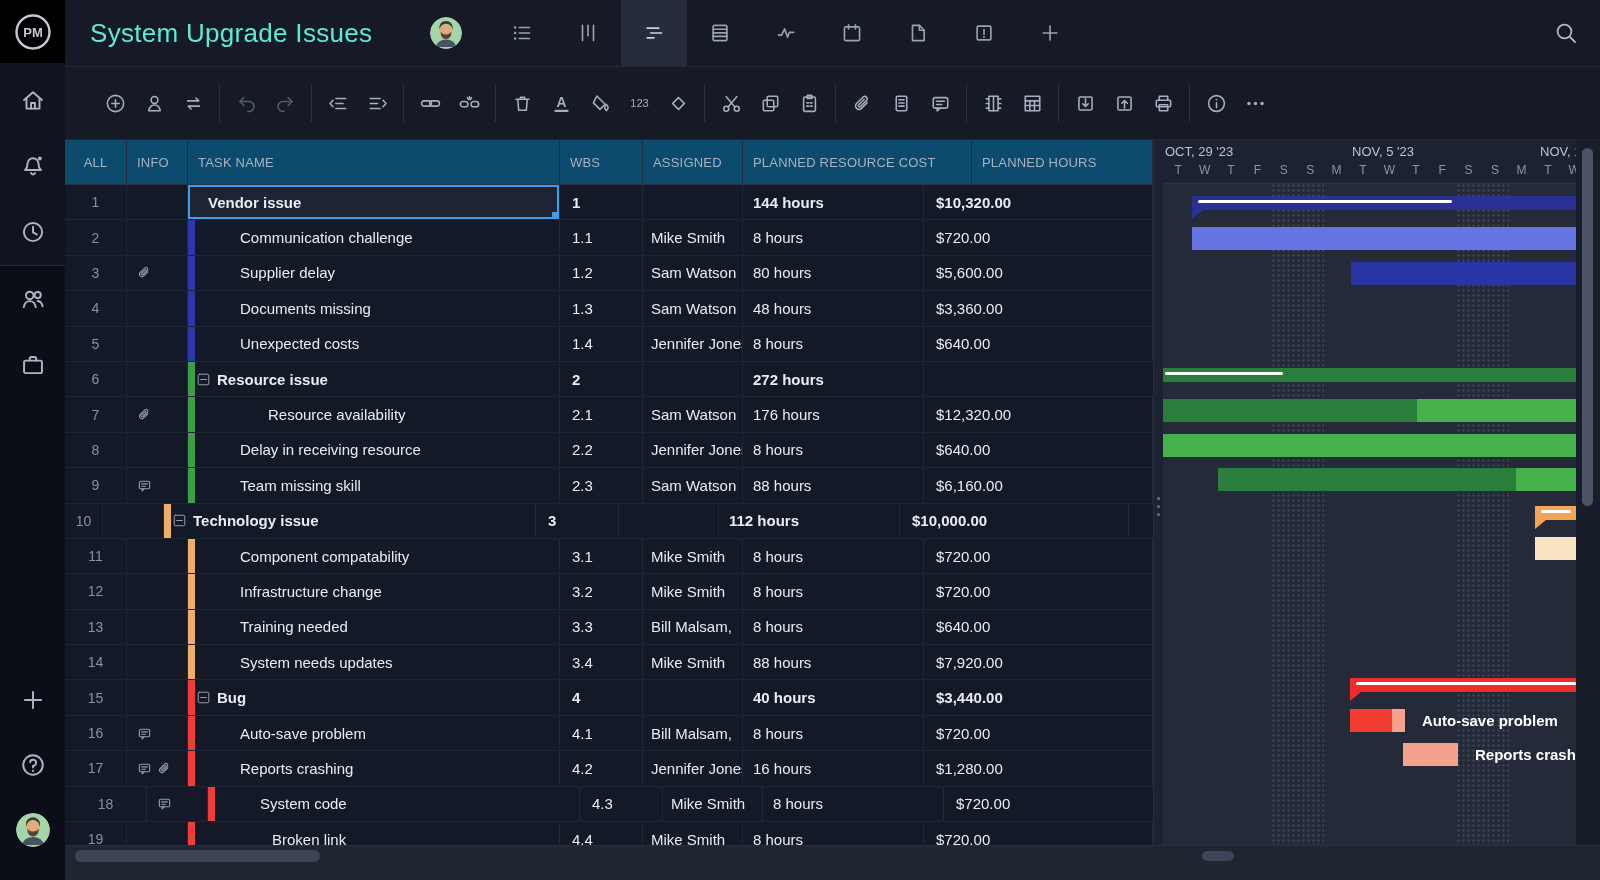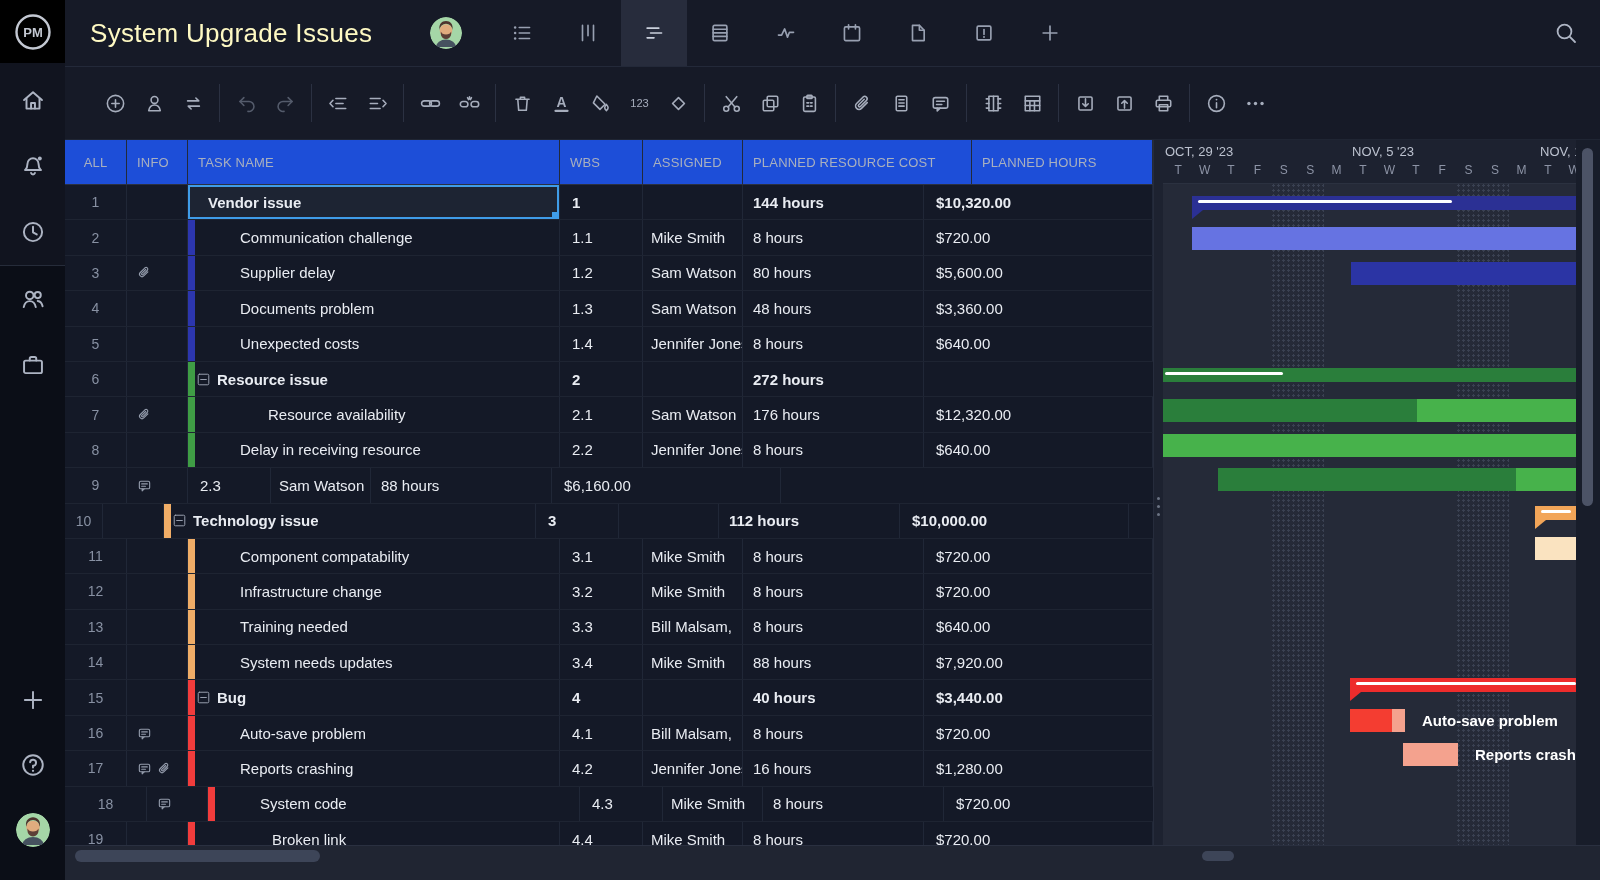--- a/index.html
+++ b/index.html
@@ -8,37 +8,37 @@
   svg{display:block}
   
   #sidebar{position:absolute;left:0;top:0;width:65px;height:880px;background:#0b0e17;z-index:5}
   #logo{width:65px;height:63px;background:#000;display:flex;align-items:center;justify-content:center}
   #side-top{position:absolute;top:63px;left:0;width:65px;height:202px;background:#11141f;border-bottom:1px solid #262c3a}
   .sbtn{position:absolute;left:50%;transform:translateX(-50%);width:26px;height:26px;color:#adb4c3;
         background:none;border:none;padding:0;cursor:pointer}
   
   #titlebar{position:absolute;left:65px;top:0;width:1535px;height:66px;background:#161a27;
             border-bottom:1px solid #232939}
-  #page-title{position:absolute;left:25px;top:50%;transform:translateY(-50%);font-size:26px;color:#fef9c3;letter-spacing:.3px;white-space:nowrap}
+  #page-title{position:absolute;left:25px;top:50%;transform:translateY(-50%);font-size:26px;color:#5eead4;letter-spacing:.3px;white-space:nowrap}
   #tb-avatar{position:absolute;left:365px;top:17px;width:32px;height:32px;border-radius:50%;overflow:hidden;cursor:pointer;border:none;padding:0;background:none}
   #tabs{position:absolute;left:424px;top:0;height:66px;display:flex}
   .tab{width:66px;height:66px;display:flex;align-items:center;justify-content:center;color:#98a0b1;
        background:none;border:none;cursor:pointer}
   .tab.active{background:#272c3c;color:#cad0dc}
   #search-btn{position:absolute;right:22px;top:21px;width:24px;height:24px;color:#aeb5c4;background:none;border:none;padding:0;cursor:pointer}
   
   #toolbar{position:absolute;left:65px;top:67px;width:1535px;height:73px;background:#161a27;
            border-bottom:1px solid #1f2533;display:flex;align-items:center;padding-left:24px;box-sizing:border-box}
   .tgroup{display:flex;align-items:center;gap:17px;padding:0 15px;height:38px}
   .tgroup:not(:last-child){border-right:1px solid #2b3142}
   .tbtn{width:22px;height:22px;color:#a6adbc;background:none;border:none;padding:0;cursor:pointer;display:flex;align-items:center;justify-content:center}
   .tbtn.disabled{color:#545b6b}
   
   #table{position:absolute;left:65px;top:140px;width:1088px;height:705px;background:#141927;overflow:hidden}
-  #thead{display:flex;height:44px;background:#1d4ed8;border-bottom:1px solid #2a3040;color:#a9b0bf;font-size:13px;letter-spacing:.2px}
+  #thead{display:flex;height:44px;background:#0c4a6e;border-bottom:1px solid #2a3040;color:#a9b0bf;font-size:13px;letter-spacing:.2px}
   .th{display:flex;align-items:center;box-sizing:border-box;border-right:1px solid #222a3b;padding-left:10px;overflow:hidden;white-space:nowrap}
   .th.center{justify-content:center;padding-left:0}
   .trow{display:flex;height:34.4px;border-bottom:1px solid #1e2432;background:#141927}
   .trow.parent{font-weight:bold}
   .c{box-sizing:border-box;border-right:1px solid #202737;display:flex;align-items:center;font-size:15px;
      overflow:hidden;white-space:nowrap;position:relative}
   .c-num{justify-content:center;color:#8891a3;font-size:14px;font-weight:normal}
   .c-info{padding-left:10px;gap:5px;color:#949cac}
   .c-wbs{padding-left:12px}
   .c-asg{padding-left:8px;font-weight:normal}
@@ -457,21 +457,21 @@
         <div class="c c-asg" style="width:100px;flex:none">Sam Watson</div>
         <div class="c c-hrs" style="width:181px;flex:none">80 hours</div>
         <div class="c c-cost" style="width:229px;flex:none">$5,600.00</div>
       </div>
       <div class="trow">
         <div class="c c-num" style="width:62px;flex:none">4</div>
         <div class="c c-info" style="width:61px;flex:none"></div>
         <div class="c c-name" style="width:372px;flex:none">
           <span class="strip" style="background:#2c36ae"></span>
           <span class="nm" style="padding-left:52px">
-            <span>Documents problem</span>
+            <span>Documents missing</span>
           </span>
         </div>
         <div class="c c-wbs" style="width:83px;flex:none">1.3</div>
         <div class="c c-asg" style="width:100px;flex:none">Sam Watson</div>
         <div class="c c-hrs" style="width:181px;flex:none">48 hours</div>
         <div class="c c-cost" style="width:229px;flex:none">$3,360.00</div>
       </div>
       <div class="trow">
         <div class="c c-num" style="width:62px;flex:none">5</div>
         <div class="c c-info" style="width:61px;flex:none"></div>
@@ -538,20 +538,26 @@
         <div class="c c-cost" style="width:229px;flex:none">$640.00</div>
       </div>
       <div class="trow">
         <div class="c c-num" style="width:62px;flex:none">9</div>
         <div class="c c-info" style="width:61px;flex:none">
           <svg viewBox="0 0 16 16" width="15" height="15" fill="none" stroke="currentColor" stroke-width="1.2" stroke-linecap="round" stroke-linejoin="round">
             <rect x="2.5" y="3.5" width="11" height="8" rx="1.5"></rect>
             <path d="M5 6.3h6M5 8.8h4"></path>
             <path d="M5.5 11.5v2.2l2.2-2.2"></path>
           </svg>
+        </div>
+        <div class="c c-name" style="width:372px;flex:none">
+          <span class="strip" style="background:#3f9d45"></span>
+          <span class="nm" style="padding-left:52px">
+            <span>Team missing skill</span>
+          </span>
         </div>
         <div class="c c-wbs" style="width:83px;flex:none">2.3</div>
         <div class="c c-asg" style="width:100px;flex:none">Sam Watson</div>
         <div class="c c-hrs" style="width:181px;flex:none">88 hours</div>
         <div class="c c-cost" style="width:229px;flex:none">$6,160.00</div>
       </div>
       <div class="trow parent">
         <div class="c c-num" style="width:38px;flex:none">10</div>
         <div class="c c-info" style="width:61px;flex:none"></div>
         <div class="c c-name" style="width:372px;flex:none">

